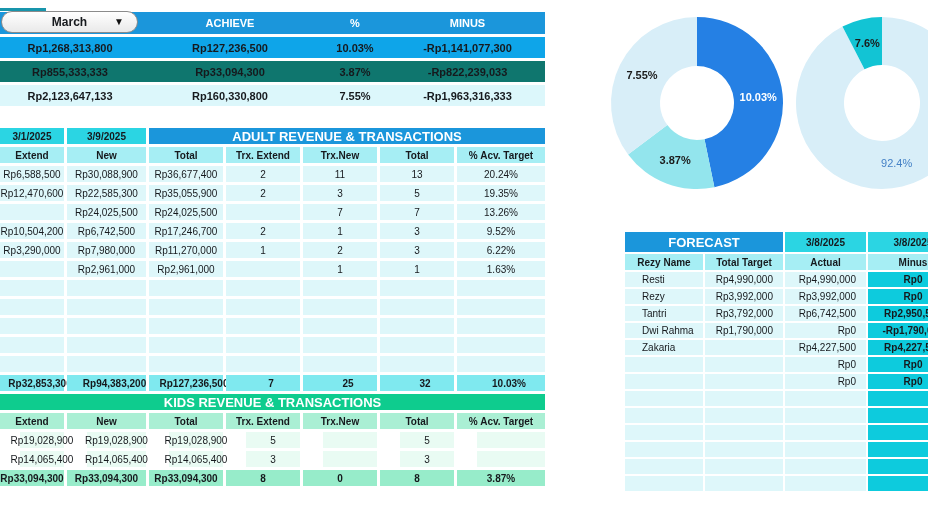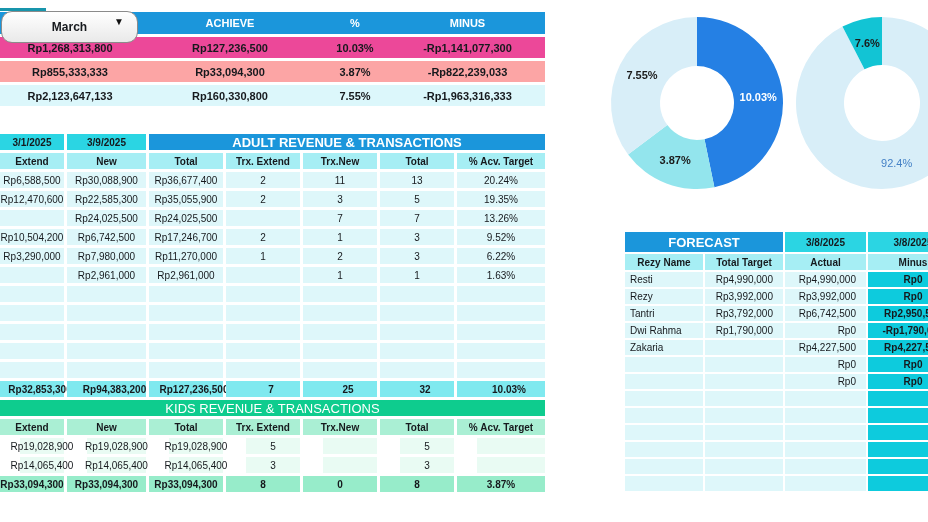--- a/index.html
+++ b/index.html
@@ -10,57 +10,57 @@
   .grid{display:grid;position:absolute;}
   .cell{display:flex;align-items:center;justify-content:center;white-space:nowrap;}
   .contents{display:contents;}
 
   
   #topgrid{left:0;top:12px;width:545px;
     grid-template-columns:140px 180px 70px 155px;
     grid-template-rows:22px 21px 21px 21px;row-gap:3px;
     font-size:11px;font-weight:bold;border-radius:30px;}
   .hdr-blue{background:#1b96db;color:#ffffff;font-weight:bold;}
-  .t-r1{background:#ec4899;}
-  .t-r2{background:#fca5a5;}
+  .t-r1{background:#0ea5e9;}
+  .t-r2{background:#0f766e;}
   .t-r3{background:#dcf7fb;}
 
   
-  #dropdown{position:absolute;left:1px;top:11px;width:137px;height:32px;
+  #dropdown{position:absolute;left:1px;top:11px;width:137px;height:22px;
     background:linear-gradient(#ffffff,#e9e9e9);
     border:1px solid #8b8b8b;border-radius:11px;
     display:flex;align-items:center;justify-content:center;
     font-size:12px;font-weight:bold;z-index:5;box-sizing:border-box;}
   #dropdown .caret{position:absolute;right:13px;top:4px;font-size:10px;color:#111;}
 
   
   #topline{position:absolute;left:0;top:8px;width:46px;height:3px;background:#1895ac;}
 
   
-  #maingrid{left:0;top:134px;
+  #maingrid{left:0;top:128px;
     grid-template-columns:64px 79px 74px 74px 74px 74px 88px;
     grid-auto-rows:16px;gap:3px;font-size:10px;}
   .sp5{grid-column:span 5;}
   .sp7{grid-column:span 7;}
   .sp2{grid-column:span 2;}
   .t11{font-size:13px;}
   .cy-date{background:#2bd5e3;font-weight:bold;}
   .cy-hdr{background:#a6eef4;font-weight:bold;}
   .cy-pale{background:#def7fa;}
   .cy-med{background:#7fe9ef;font-weight:bold;padding-left:16px;}
-  .gr-head{background:#0ecc8e;color:#ffffff;font-weight:normal;}
+  .gr-head{background:#0ecc8e;color:#ffffff;font-weight:bold;}
   .gr-hdr{background:#aaefd4;font-weight:bold;}
   .gr-pale{background:#e9fbf3;margin-left:20px;}
   .gr-med{background:#97ecca;font-weight:bold;}
 
   
   #fcgrid{left:625px;top:232px;
     grid-template-columns:78px 78px 81px 90px;
     grid-template-rows:20px 16px repeat(13,15px);gap:2px;font-size:10px;}
-  .al{justify-content:flex-start;padding-left:5px;}
+  .al{justify-content:flex-start;padding-left:17px;}
   .ar{justify-content:flex-end;padding-right:10px;}
   .minus{background:#0dcbdd;font-weight:bold;}
 
   #donuts{position:absolute;left:0;top:0;pointer-events:none;}
 </style>
 </head>
 <body>
 
 <svg id="donuts" width="928" height="522">
     <path d="M 697 17 A 86 86 0 0 1 714.387284693861 187.22400092001465 L 704.4805759729402 139.23590737256444 A 37 37 0 0 0 697 66 Z" fill="#2580e4"></path>

